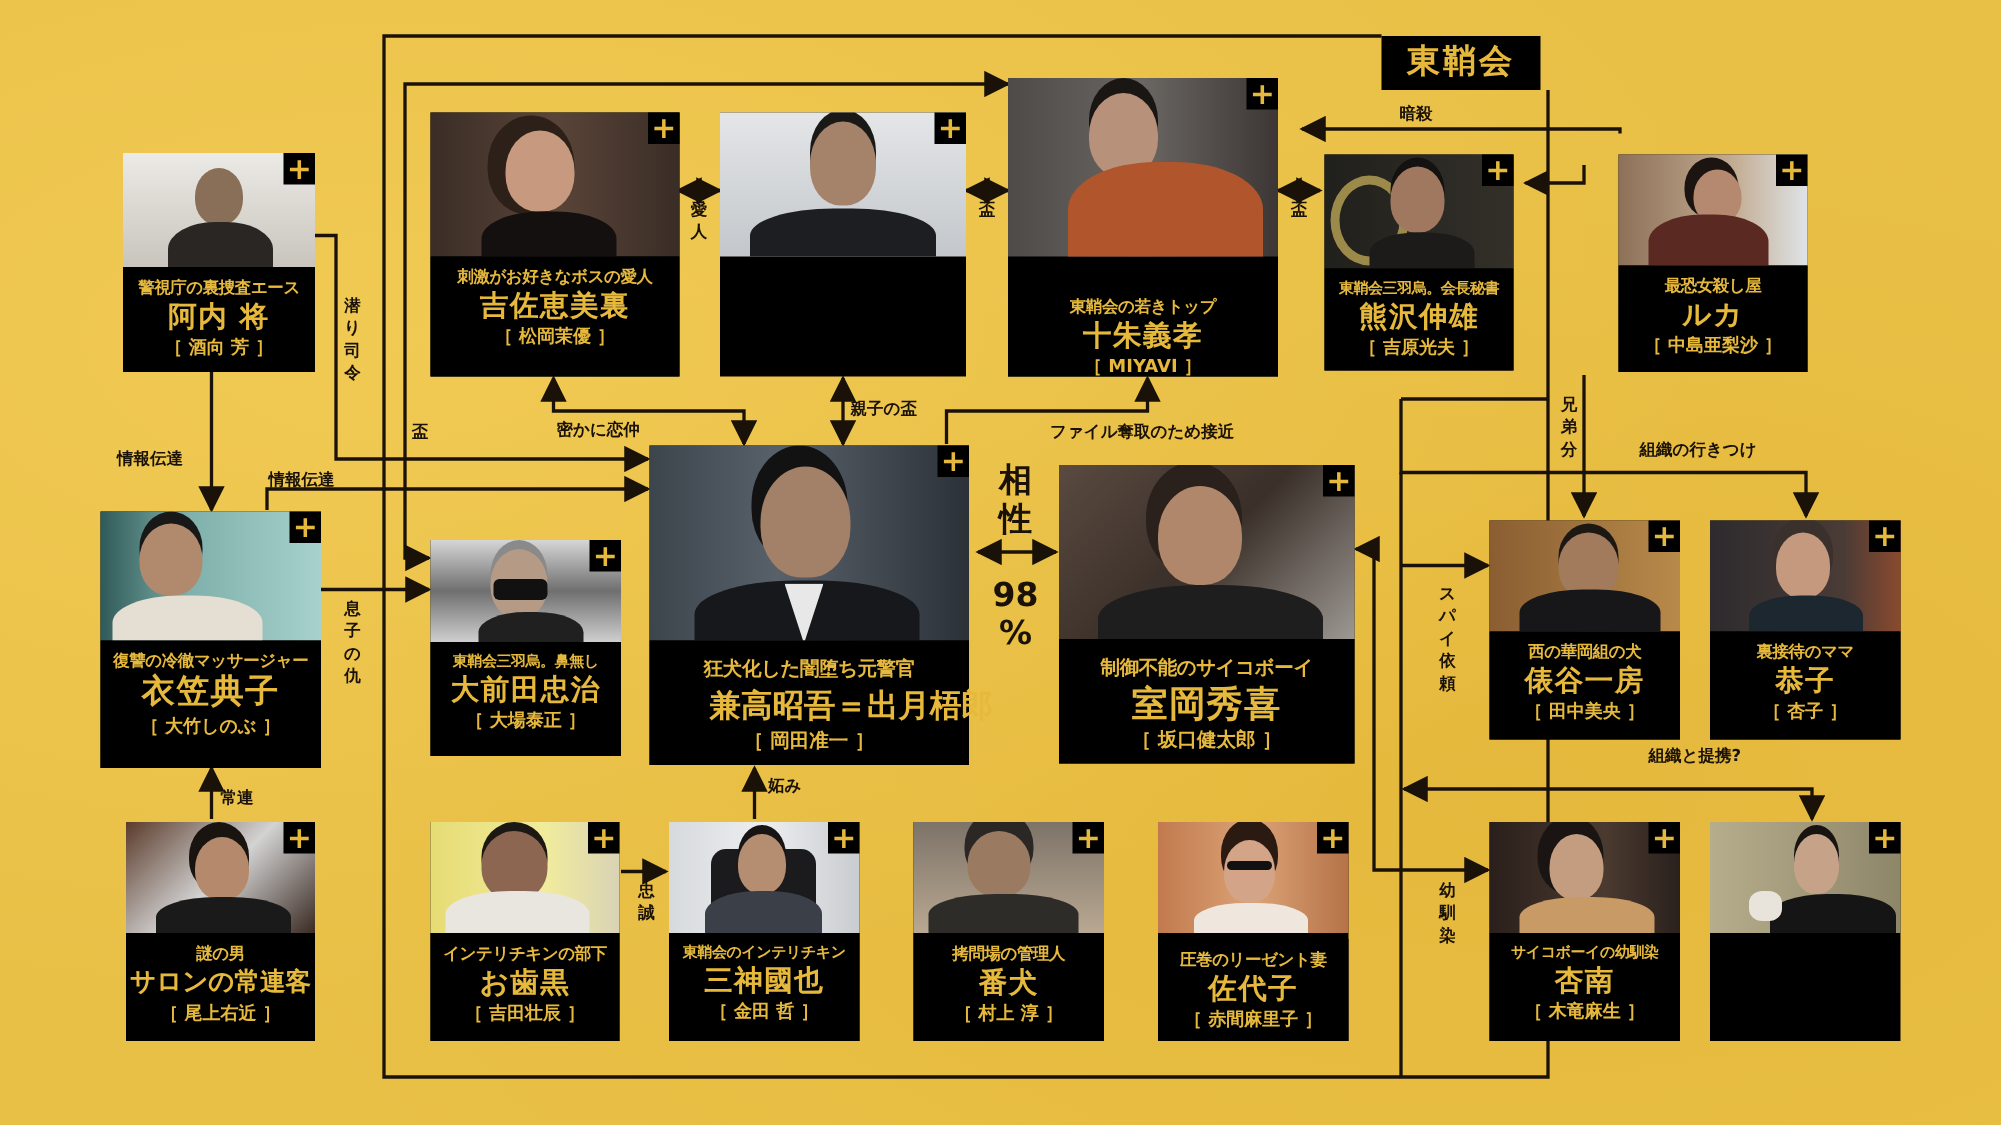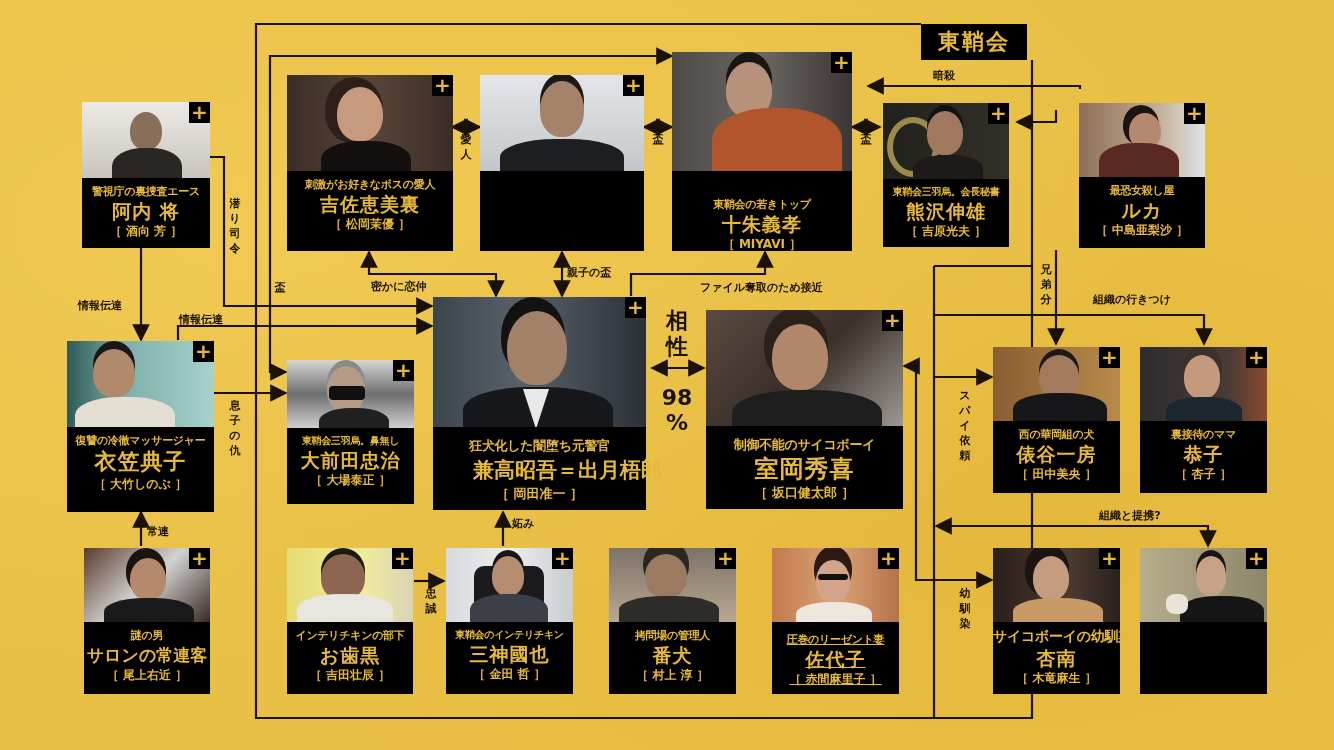--- a/index.html
+++ b/index.html
@@ -310,35 +310,35 @@
   </div>
 </div>
 
 <div class="card" style="left:772px;top:548px;width:127px;height:146px;">
   <div class="photo" style="height:74px;background:linear-gradient(90deg,#c17a4e,#dba376 50%,#b67248);">
     <div class="head" style="left:44px;top:12px;width:34px;height:42px;background:#d4a488;box-shadow:0 -12px 0 2px #2b1a12;"></div>
     <div style="position:absolute;left:46px;top:26px;width:30px;height:6px;background:#111;border-radius:3px;"></div>
     <div class="body" style="left:24px;top:54px;width:76px;height:26px;background:#efe7de;"></div>
   </div>
   <div class="plus">+</div>
-  <div class="info" style="height:68px;text-decoration:underline;">
+  <div class="info" style="height:68px;">
     <span class="role">圧巻のリーゼント妻</span>
     <span class="name">佐代子</span>
     <span class="actor">［ 赤間麻里子 ］</span>
   </div>
 </div>
 
 <div class="card" style="left:993px;top:548px;width:127px;height:146px;">
   <div class="photo" style="height:74px;background:linear-gradient(90deg,#2a1f1b,#4b3a30 60%,#2a211d);">
     <div class="head" style="left:40px;top:8px;width:36px;height:44px;background:#c49c80;box-shadow:-4px -8px 0 4px #1a1412;"></div>
     <div class="body" style="left:20px;top:50px;width:90px;height:30px;background:#c79a66;"></div>
   </div>
   <div class="plus">+</div>
   <div class="info" style="height:72px;">
-    <span class="role" style="font-size:14px;">サイコボーイの幼馴染</span>
+    <span class="role" style="font-size:10px;">サイコボーイの幼馴染</span>
     <span class="name">杏南</span>
     <span class="actor">［ 木竜麻生 ］</span>
   </div>
 </div>
 
 <div class="card" style="left:1140px;top:548px;width:127px;height:146px;">
   <div class="photo" style="height:74px;background:linear-gradient(90deg,#b6ad8c,#8e8669);">
     <div class="head" style="left:56px;top:8px;width:30px;height:40px;background:#c6a388;box-shadow:0 -6px 0 0 #181412;"></div>
     <div class="body" style="left:40px;top:48px;width:84px;height:32px;background:#151515;"></div>
     <div style="position:absolute;left:26px;top:46px;width:22px;height:20px;background:#e8e4dc;border-radius:40%;"></div>
@@ -354,17 +354,17 @@
 <div class="vlbl" style="left:273px;top:280px;">盃</div>
 <div class="lbl" style="left:78px;top:298px;">情報伝達</div>
 <div class="lbl" style="left:179px;top:312px;">情報伝達</div>
 <div class="vlbl" style="left:228px;top:398px;">息子の仇</div>
 <div class="lbl" style="left:371px;top:279px;">密かに恋仲</div>
 <div class="lbl" style="left:567px;top:265px;">親子の盃</div>
 <div class="lbl" style="left:700px;top:280px;">ファイル奪取のため接近</div>
 <div class="vlbl" style="left:1039px;top:262px;">兄弟分</div>
 <div class="lbl" style="left:1093px;top:292px;">組織の行きつけ</div>
 <div class="vlbl" style="left:958px;top:388px;">スパイ依頼</div>
-<div class="lbl" style="left:1099px;top:508px;">組織と提携?</div>
+<div class="lbl" style="left:1099px;top:496px;">組織と提携?</div>
 <div class="vlbl" style="left:958px;top:586px;">幼馴染</div>
 <div class="lbl" style="left:147px;top:524px;">常連</div>
 <div class="vlbl" style="left:424px;top:586px;">忠誠</div>
 <div class="lbl" style="left:512px;top:516px;">妬み</div>
 
 </body></html>

